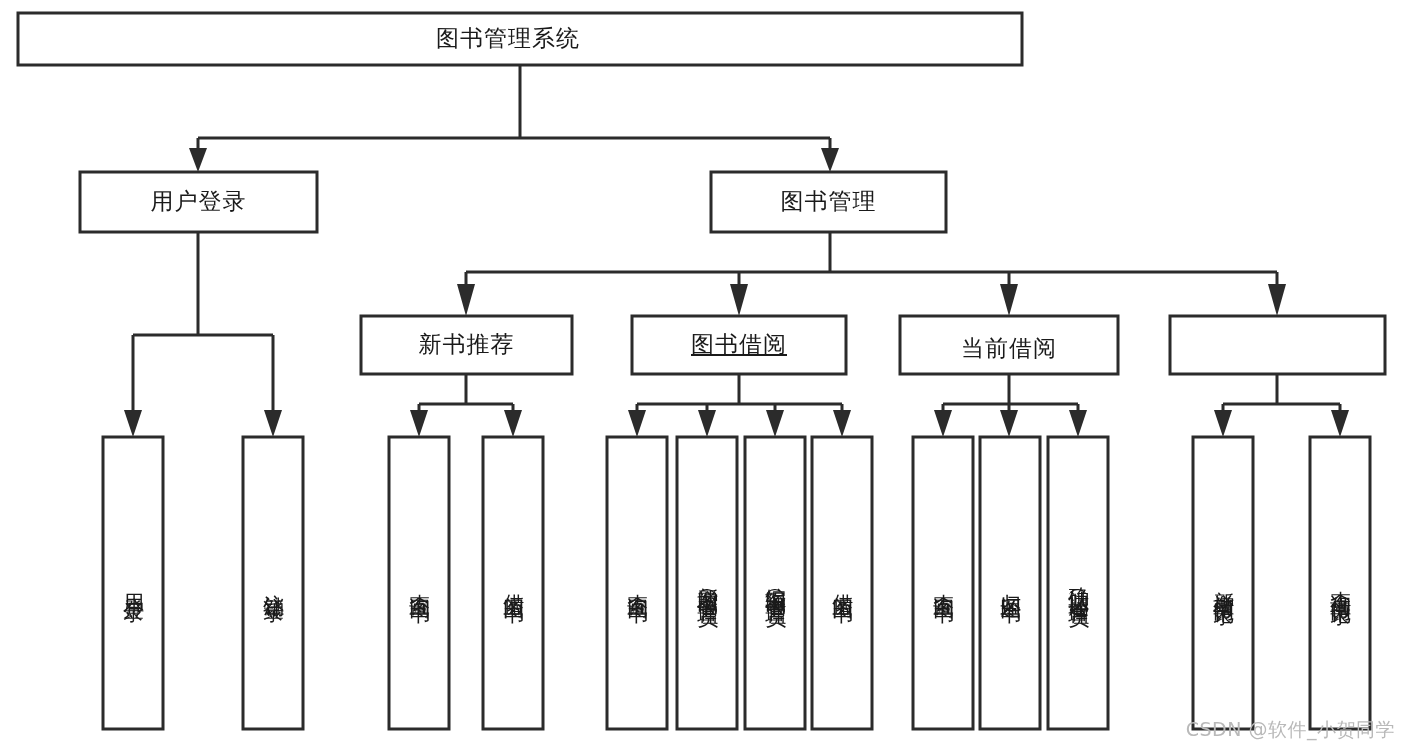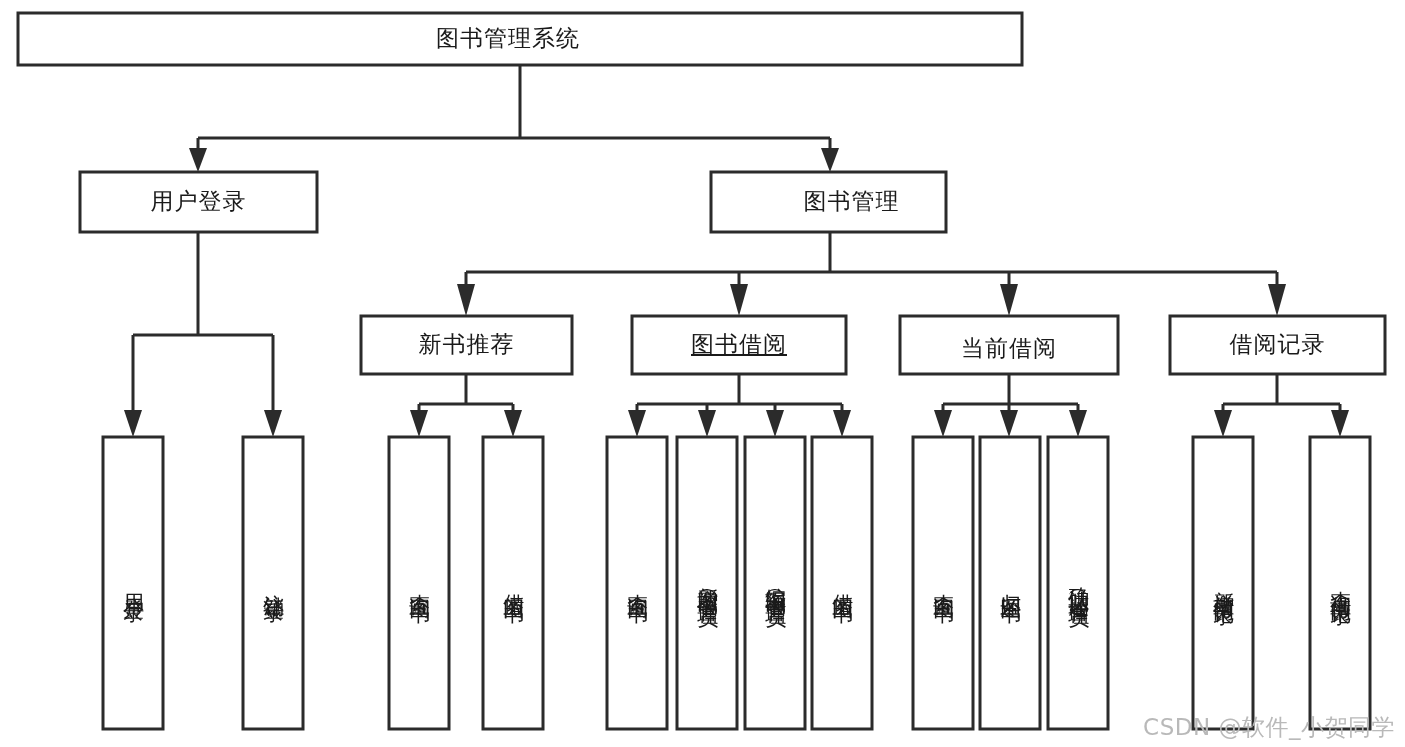--- a/index.html
+++ b/index.html
@@ -69,21 +69,21 @@
   .hit-area {
     position: absolute;
     box-sizing: border-box;
     background: transparent;
     cursor: default;
   }
   #watermark {
     position: absolute;
     right: 10px;
     bottom: 4px;
-    font-size: 23px;
+    font-size: 19px;
     color: #b9b9b9;
     font-family: "DejaVu Sans", "Liberation Sans", sans-serif;
     white-space: nowrap;
     letter-spacing: 0.5px;
   }
 </style>
 </head>
 <body>
 
 <div id="diagram-root">
@@ -164,26 +164,25 @@
     <g>
       <path class="connector" d="M 1277 374 L 1277 404 M 1223 404 L 1340 404 M 1223 404 L 1223 414 M 1340 404 L 1340 414"></path>
       <polygon class="arrow-head" points="1214,410 1232,410 1223,437"></polygon>
       <polygon class="arrow-head" points="1331,410 1349,410 1340,437"></polygon>
     </g>
   </svg>
 
   <div class="node-label horizontal" style="left:18px; top:13px; width:980px; height:52px;">图书管理系统</div>
 
   <div class="node-label horizontal" style="left:80px; top:172px; width:237px; height:60px;">用户登录</div>
-  <div class="node-label horizontal" style="left:711px; top:172px; width:235px; height:60px;margin-left:23px;">图书管理</div>
+  <div class="node-label horizontal" style="left:711px; top:172px; width:235px; height:60px;">图书管理</div>
 
   <div class="node-label horizontal" style="left:361px; top:316px; width:211px; height:58px;text-align:center;">新书推荐</div>
   <div class="node-label horizontal" style="left:632px; top:316px; width:214px; height:58px;text-decoration:underline;">图书借阅</div>
   <div class="node-label horizontal" style="left:900px; top:316px; width:218px; height:66px;">当前借阅</div>
-  <div class="node-label horizontal" style="left:1170px; top:316px; width:215px; height:58px;">借阅记录</div>
 
   <div class="node-label vertical" style="left:103px; top:437px; width:60px; height:292px;">用户登录</div>
   <div class="node-label vertical" style="left:243px; top:437px; width:60px; height:292px;">注销登录</div>
 
   <div class="node-label vertical" style="left:389px; top:437px; width:60px; height:292px;">查询图书</div>
   <div class="node-label vertical" style="left:483px; top:437px; width:60px; height:292px;">借阅图书</div>
 
   <div class="node-label vertical" style="left:607px; top:437px; width:60px; height:292px;">查询图书</div>
   <div class="node-label vertical" style="left:677px; top:437px; width:60px; height:292px;">新增图书（管理员）</div>
   <div class="node-label vertical" style="left:745px; top:437px; width:60px; height:292px;">编辑图书（管理员）</div>

